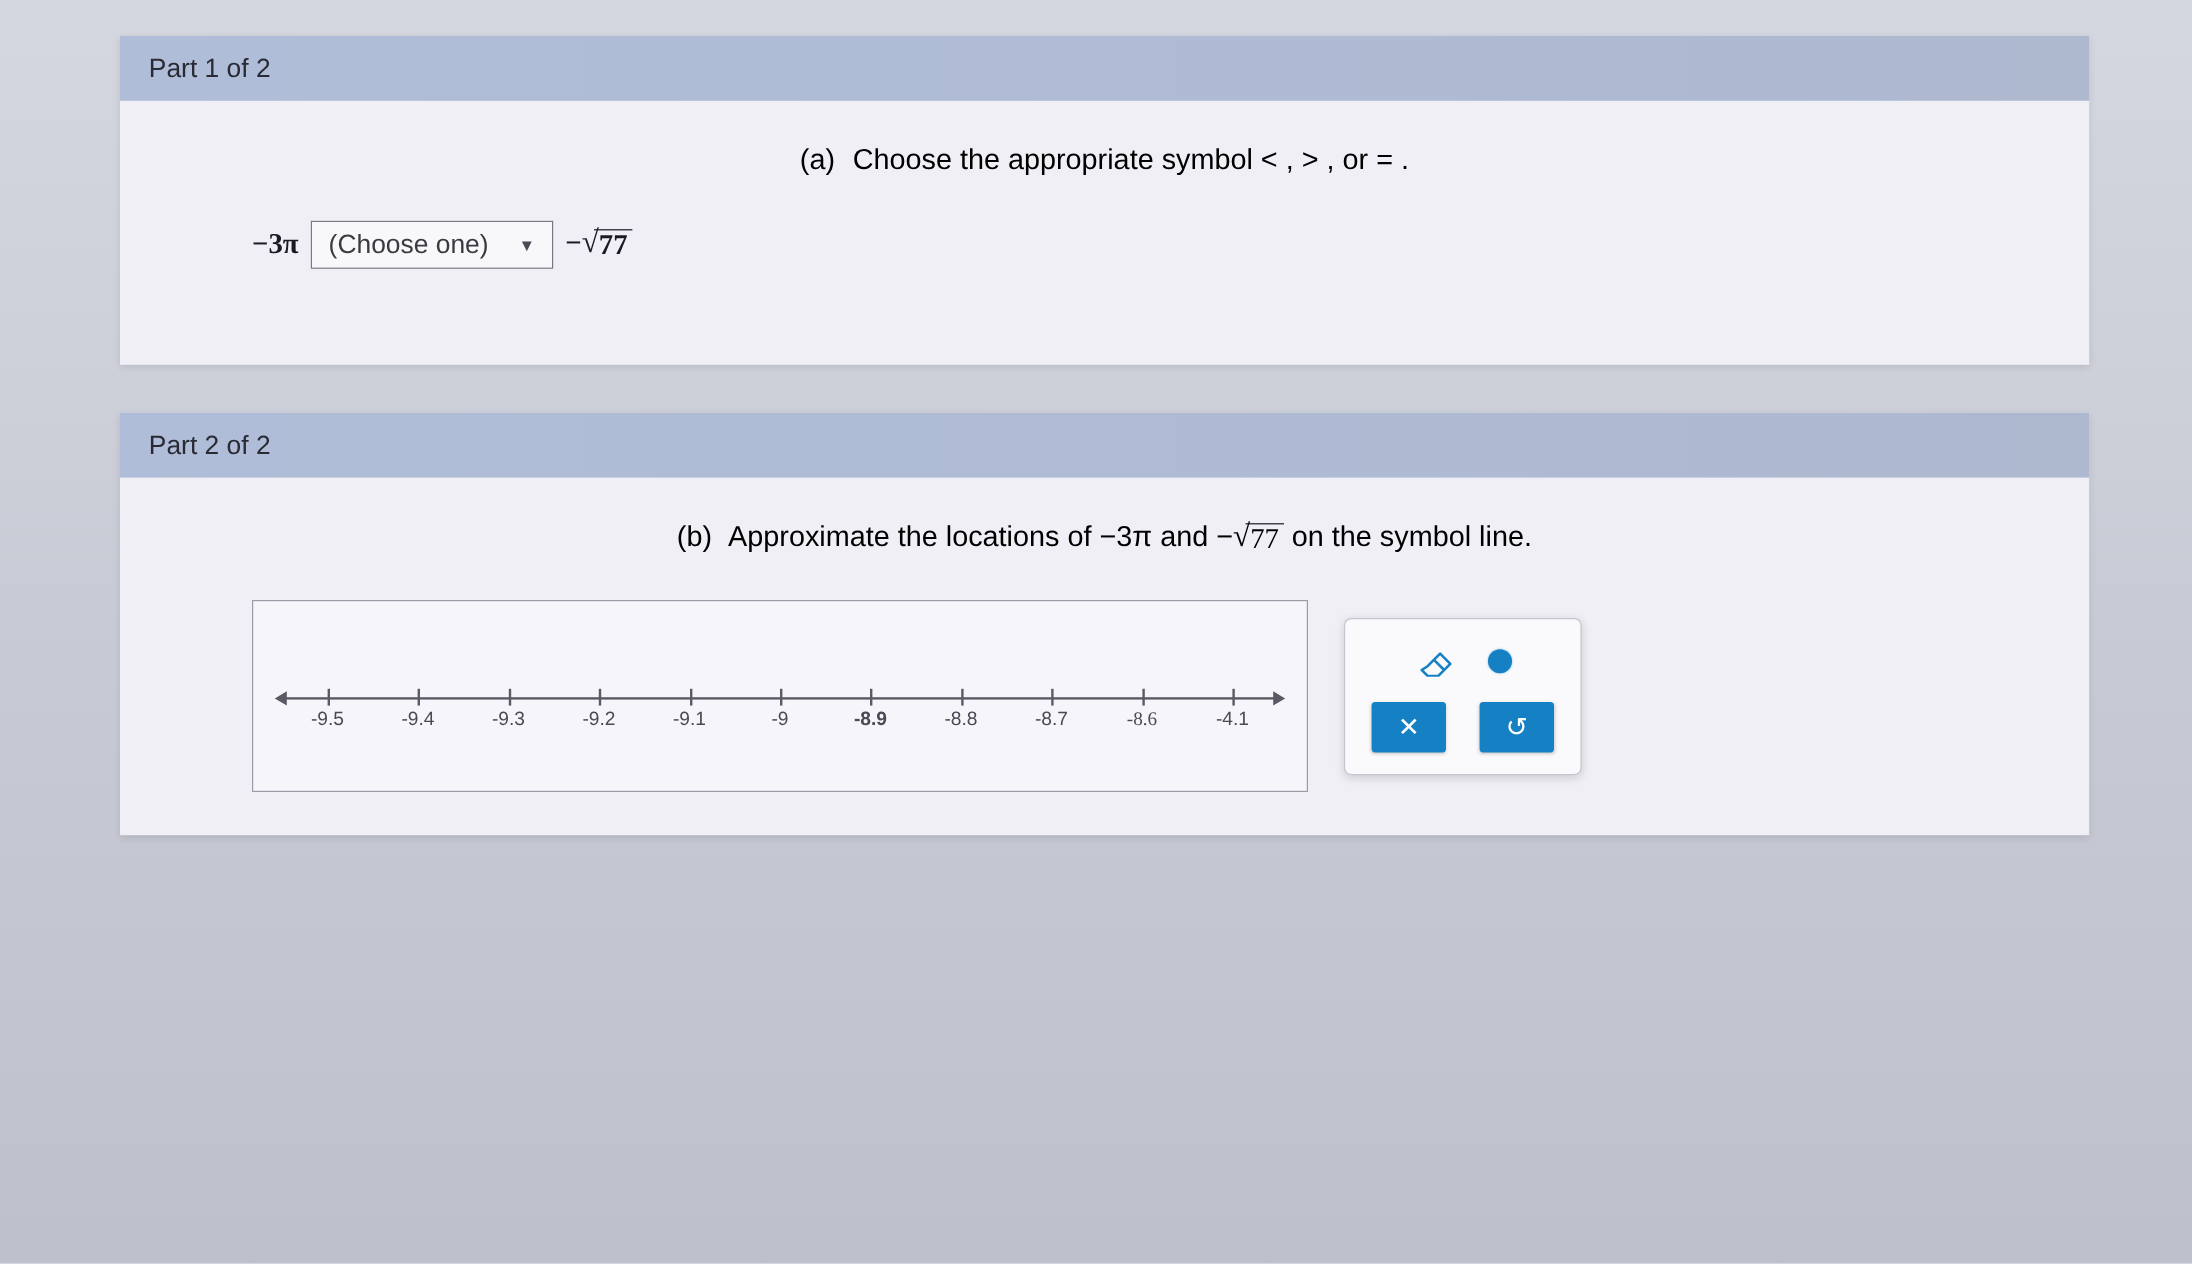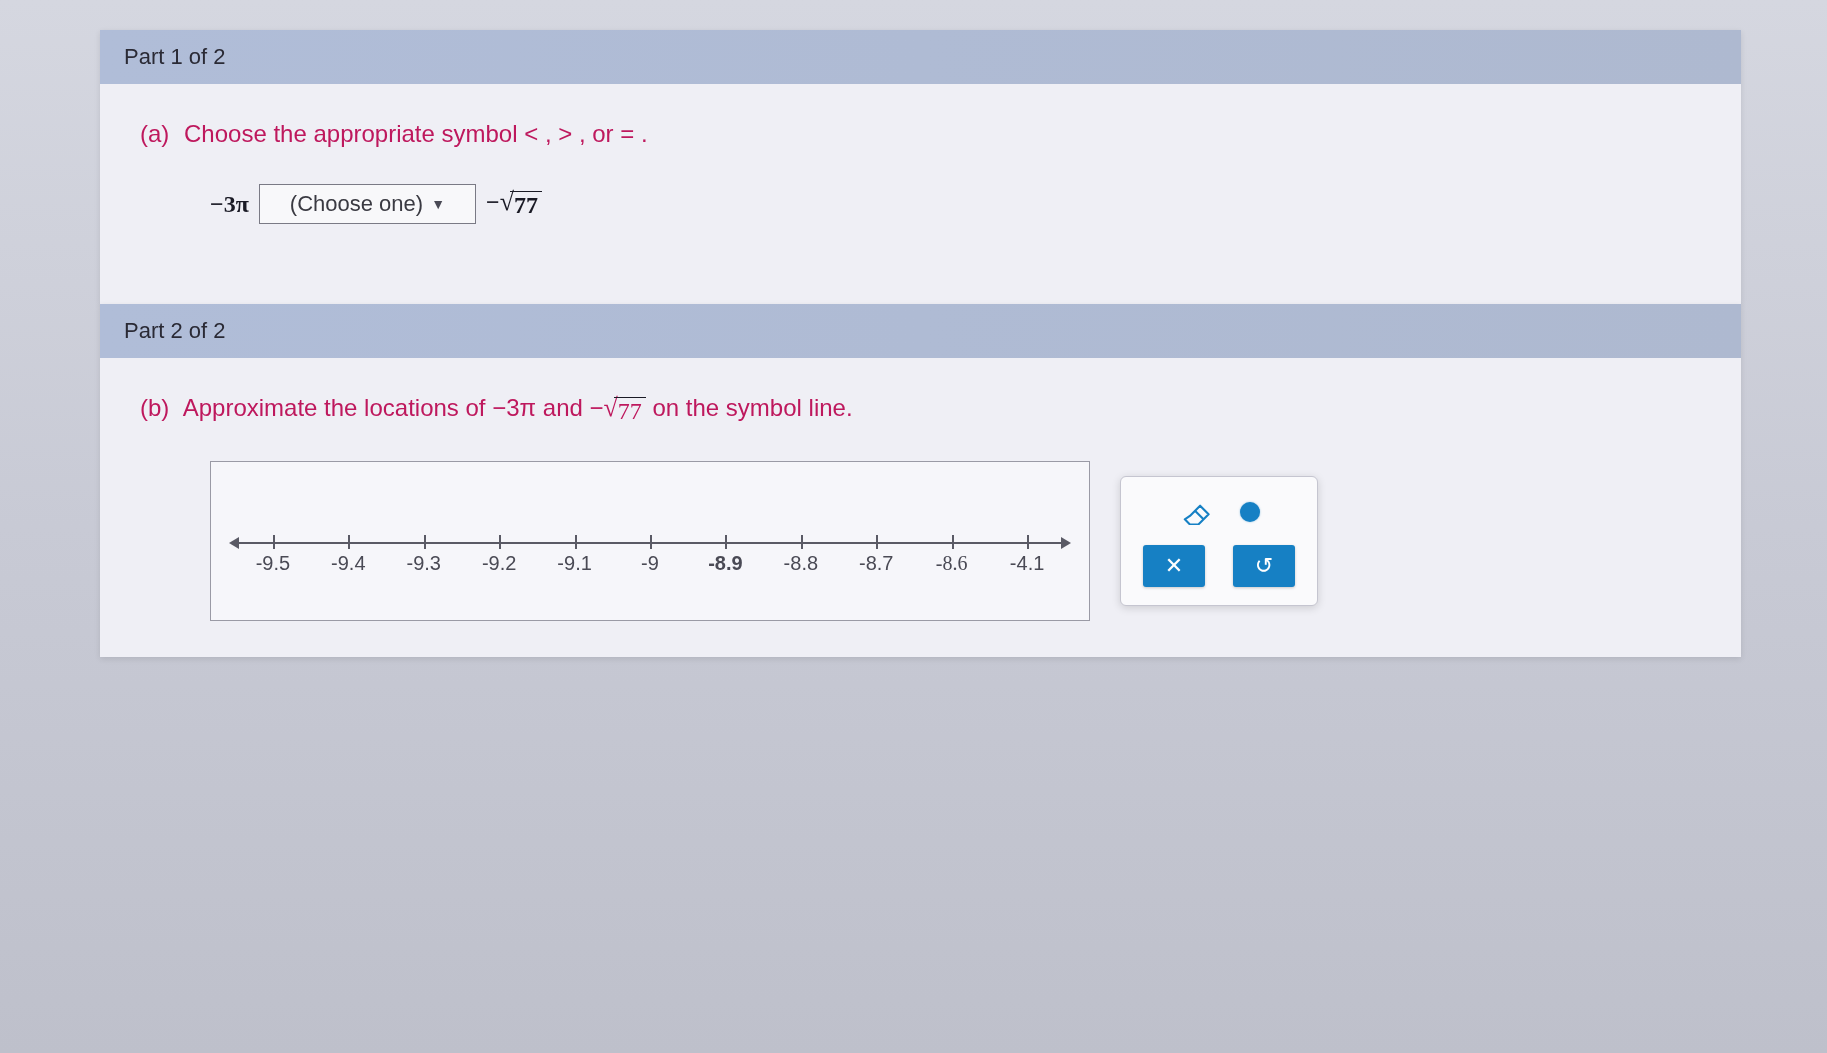--- a/index.html
+++ b/index.html
@@ -8,62 +8,64 @@
       box-sizing: border-box;
     }
     body {
       font-family: Arial, sans-serif;
       background: linear-gradient(180deg, #d5d7e0 0%, #c8cad5 50%, #bec0cb 100%);
       min-height: 1053px;
       padding: 30px 0 0 100px;
     }
     .part-container {
       background: #efeff5;
+      margin-bottom: 40px;
       box-shadow: 0 2px 6px rgba(0,0,0,0.1);
       width: 95%;
     }
     .part-header {
       background: linear-gradient(90deg, #b0bdd8 0%, #aeb9d0 100%);
       padding: 14px 24px;
       font-size: 22px;
       color: #2a2a35;
     }
     .part-body {
       padding: 36px 40px;
       min-height: 220px;
     }
     .question-text {
       font-size: 24px;
-      color: #be185d;
+      color: #000000;
       margin-bottom: 36px;
+      text-align: center;
     }
     .question-label {
       margin-right: 8px;
     }
     .math-row {
       display: flex;
       align-items: center;
       gap: 10px;
       padding-left: 70px;
       font-size: 24px;
       color: #1a1a25;
     }
     .math-expr {
       font-family: 'Times New Roman', serif;
       font-weight: bold;
     }
     .dropdown {
       border: 1.5px solid #7a7a85;
-      padding: 6px 30px;
+      padding: 6px 14px;
       background: #f8f8fa;
       font-size: 22px;
       color: #3a3a42;
       display: flex;
       align-items: center;
-      gap: 8px;
+      gap: 25px;
       cursor: pointer;
     }
     .dropdown-arrow {
       font-size: 14px;
       color: #4a4a55;
     }
     .sqrt-wrapper {
       display: inline-flex;
       align-items: flex-start;
       font-family: 'Times New Roman', serif;
@@ -120,21 +122,21 @@
     .tick {
       position: absolute;
       width: 2px;
       height: 14px;
       background: #5a5a65;
       top: -7px;
     }
     .tick-label {
       position: absolute;
       top: 10px;
-      font-size: 20px;
+      font-size: 16px;
       color: #4a4a55;
       transform: translateX(-50%);
     }
     .tools-panel {
       background: #fafafc;
       border: 1px solid #c5c5d0;
       border-radius: 6px;
       padding: 18px 22px;
       box-shadow: 0 2px 8px rgba(0,0,0,0.15);
       display: flex;

